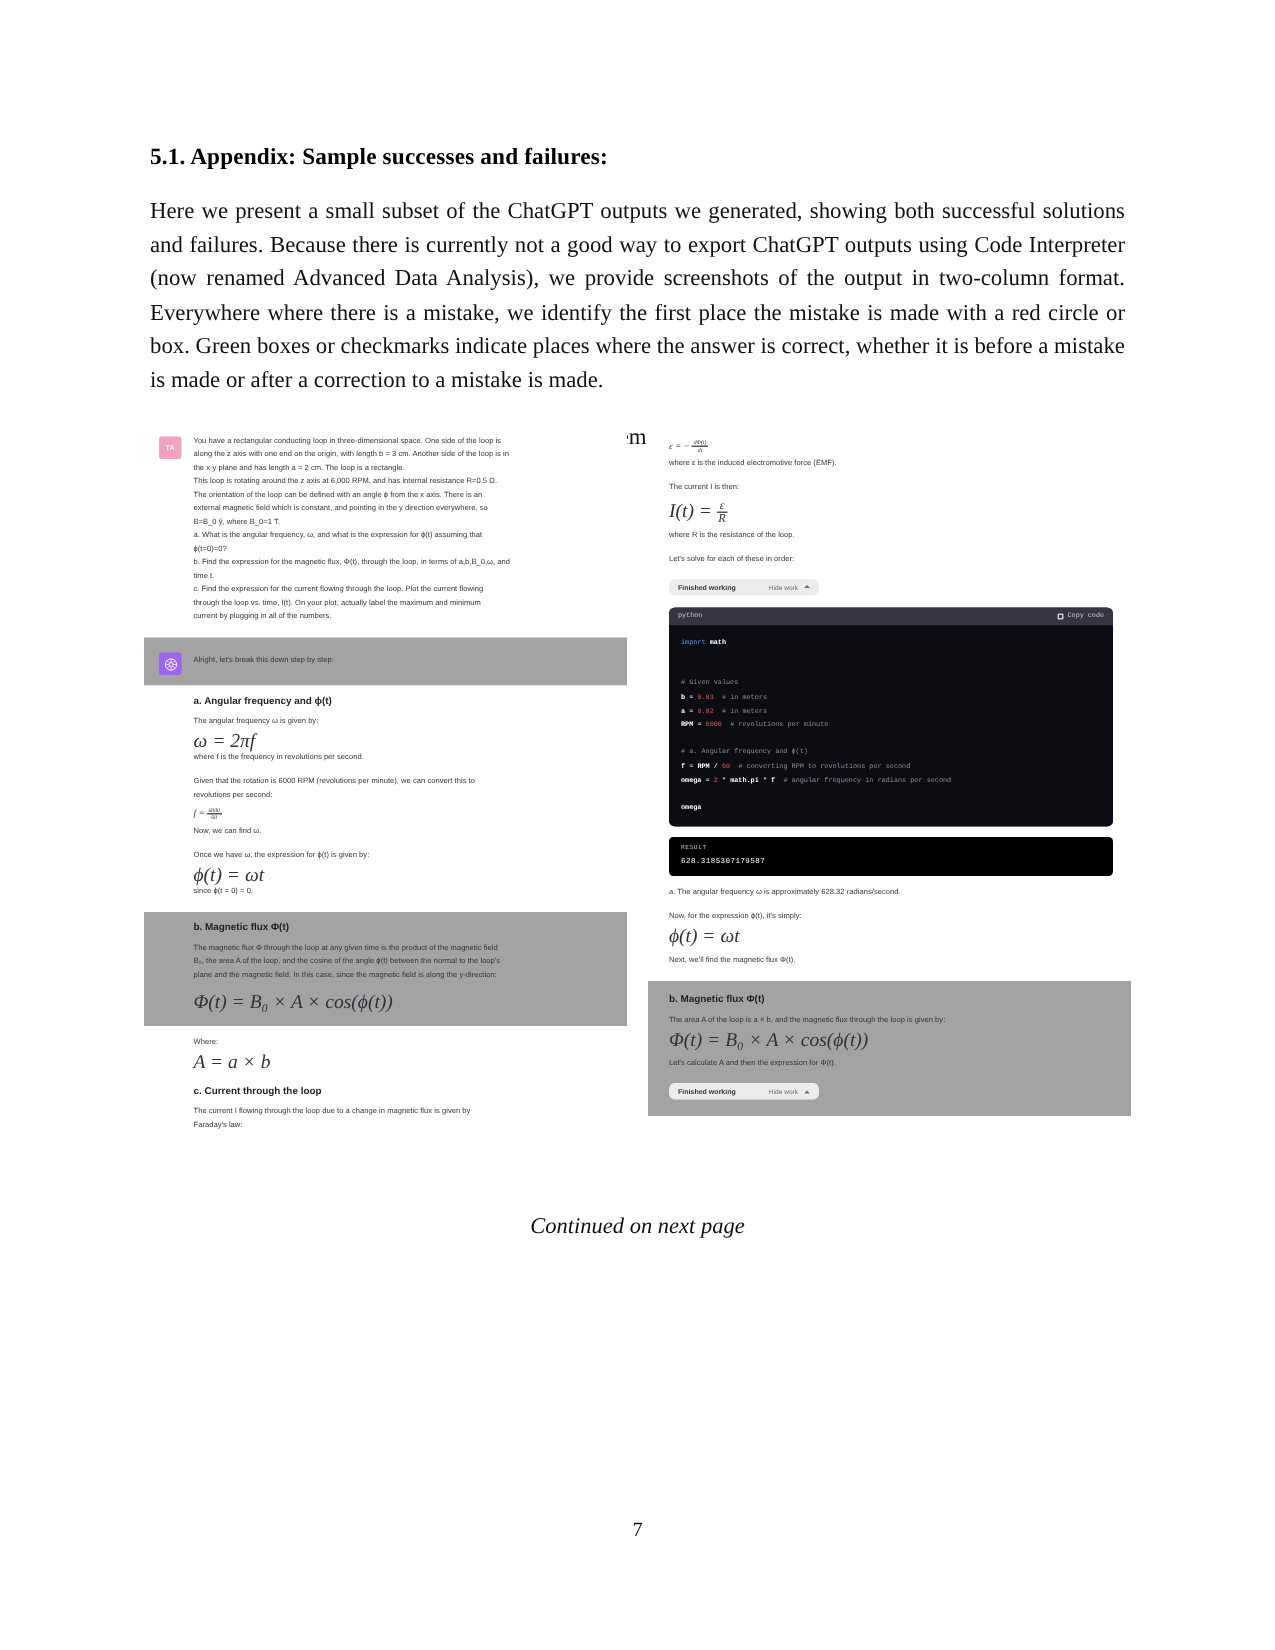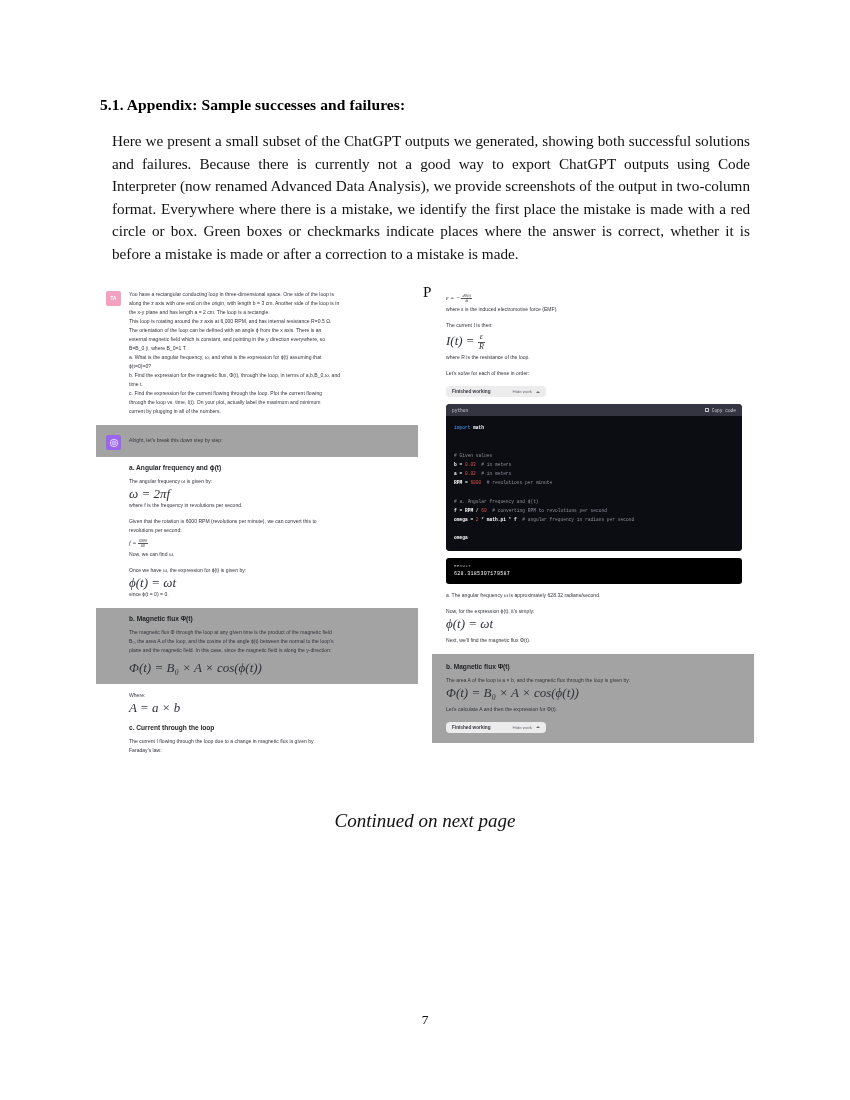--- a/index.html
+++ b/index.html
@@ -17,21 +17,21 @@
   
   .prose-wrap { position:absolute; left:100px; top:96px; width:650px; }
   .sec-heading {
     font-family:"Liberation Serif", serif;
     font-weight:bold; font-size:15.5px; color:#000;
     margin:0 0 16px 0; letter-spacing:0.1px;
   }
   .para {
     font-family:"Liberation Serif", serif;
     font-size:15.2px; line-height:22.6px; color:#111;
-    text-align:justify; margin:0 0 15px 12px;
+    text-align:justify; margin:0 0 15px 0;
     hyphens:none;
   }
   .para.last { margin-bottom:0; }
 
   
   .shot { position:absolute; left:96px; top:281px; width:658px; height:520px; }
   .col {
     position:absolute; top:0; width:322px; height:520px;
     background:#ffffff; overflow:hidden;
     font-family:"Liberation Sans", sans-serif;
@@ -119,21 +119,21 @@
     margin-top:7px; background:#000000; border-radius:3px;
     padding:6px 8px 7px 8px; font-family:"Liberation Mono", monospace;
   }
   .res-label { font-size:4.1px; color:#b9bcc4; letter-spacing:.4px; margin-bottom:3px; }
   .res-val { font-size:5.0px; color:#ffffff; letter-spacing:.3px; }
 
   
   .contd {
     position:absolute; left:0; right:0; top:810px;
     text-align:center; font-family:"Liberation Serif", serif;
-    font-style:italic; font-size:19px; color:#111;
+    font-style:italic; font-size:15px; color:#111;
   }
   .pgnum {
     position:absolute; left:0; right:0; top:1012px;
     text-align:center; font-family:"Liberation Serif", serif;
     font-size:13.5px; color:#111;
   }
 </style>
 </head>
 <body>
 

